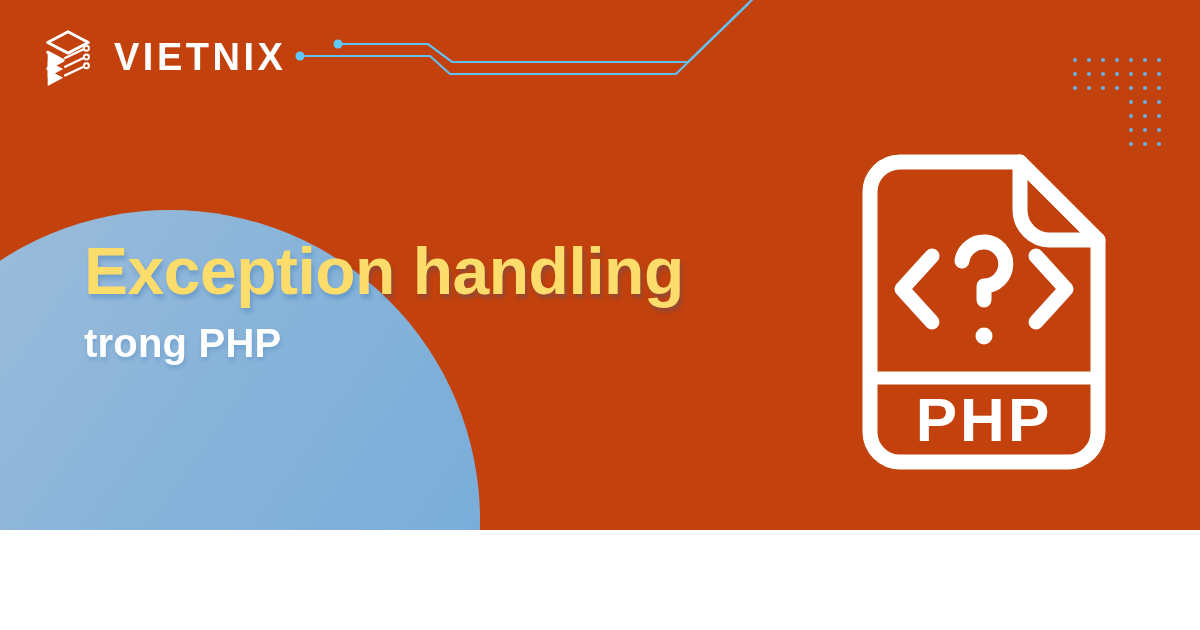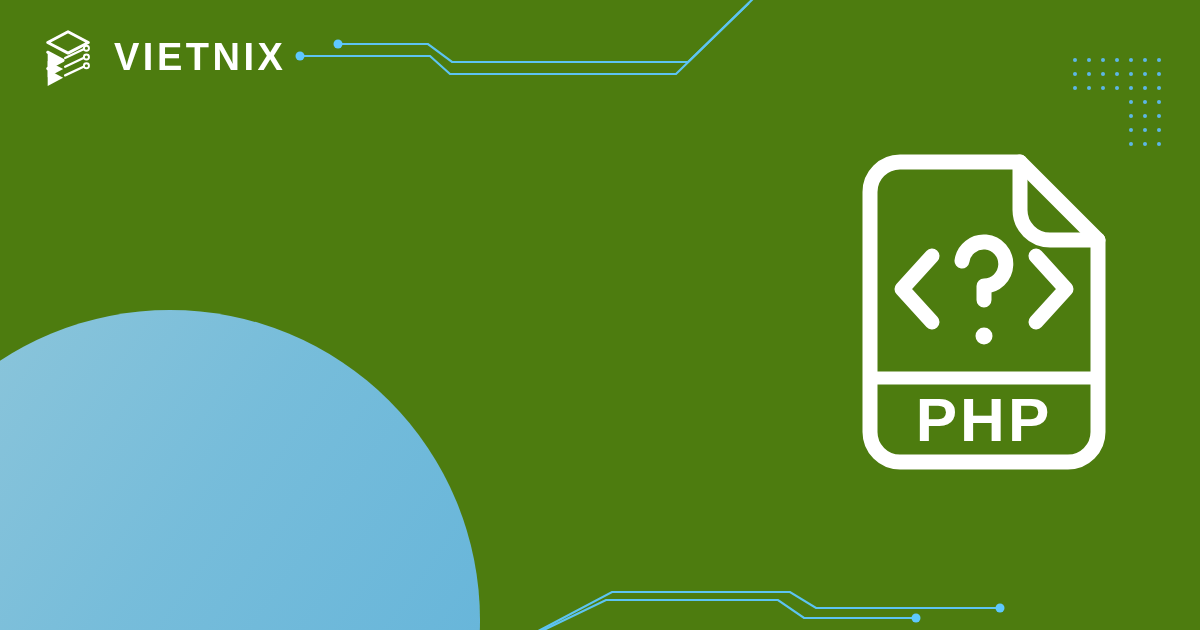--- a/index.html
+++ b/index.html
@@ -3,22 +3,22 @@
 <meta charset="utf-8">
 <style>
   * { margin:0; padding:0; box-sizing:border-box; }
   html, body {
     width:1200px; height:630px;
     font-family:"Liberation Sans", sans-serif;
     overflow:hidden;
   }
   .banner {
     position:relative;
-    width:1200px; height:630px;
-    background:#4d7c0f;
+    width:1200px; height:530px;
+    background:#c2410c;
     overflow:hidden;
   }
 
   
   .bg-circle {
     position:absolute;
     left:-140px; bottom:-300px;
     width:620px; height:620px;
     border-radius:50%;
     background:linear-gradient(125deg,#9ed5fe 0%,#7ec8fe 45%,#63bcfe 100%);
@@ -166,20 +166,24 @@
       </g>
       <g fill="none" stroke="#ffffff" stroke-width="2">
         <circle cx="50" cy="23" r="2.6"></circle>
         <circle cx="50" cy="32" r="2.6"></circle>
         <circle cx="50" cy="41" r="2.6"></circle>
       </g>
     </svg>
     <span class="logo-word">VIETNIX</span>
   </div>
 
+  <div class="headline">
+    <h1 class="title">Exception handling</h1>
+    <h2 class="subtitle">trong PHP</h2>
+  </div>
 
   <svg class="php-icon" viewBox="0 0 256 328" aria-hidden="true">
 
     <path d="M14 44 A30 30 0 0 1 44 14 H 164 L 242 92 V 284 A30 30 0 0 1 212 314 H 44 A30 30 0 0 1 14 284 Z" fill="none" stroke="#ffffff" stroke-width="15" stroke-linejoin="round"></path>
 
     <path d="M164 14 V 62 A30 30 0 0 0 194 92 H 242" fill="none" stroke="#ffffff" stroke-width="15" stroke-linejoin="round" stroke-linecap="round"></path>
 
     <path d="M14 230 H 242" stroke="#ffffff" stroke-width="13" stroke-linecap="butt"></path>
 
     <g fill="none" stroke="#ffffff" stroke-width="15" stroke-linecap="round" stroke-linejoin="round">

